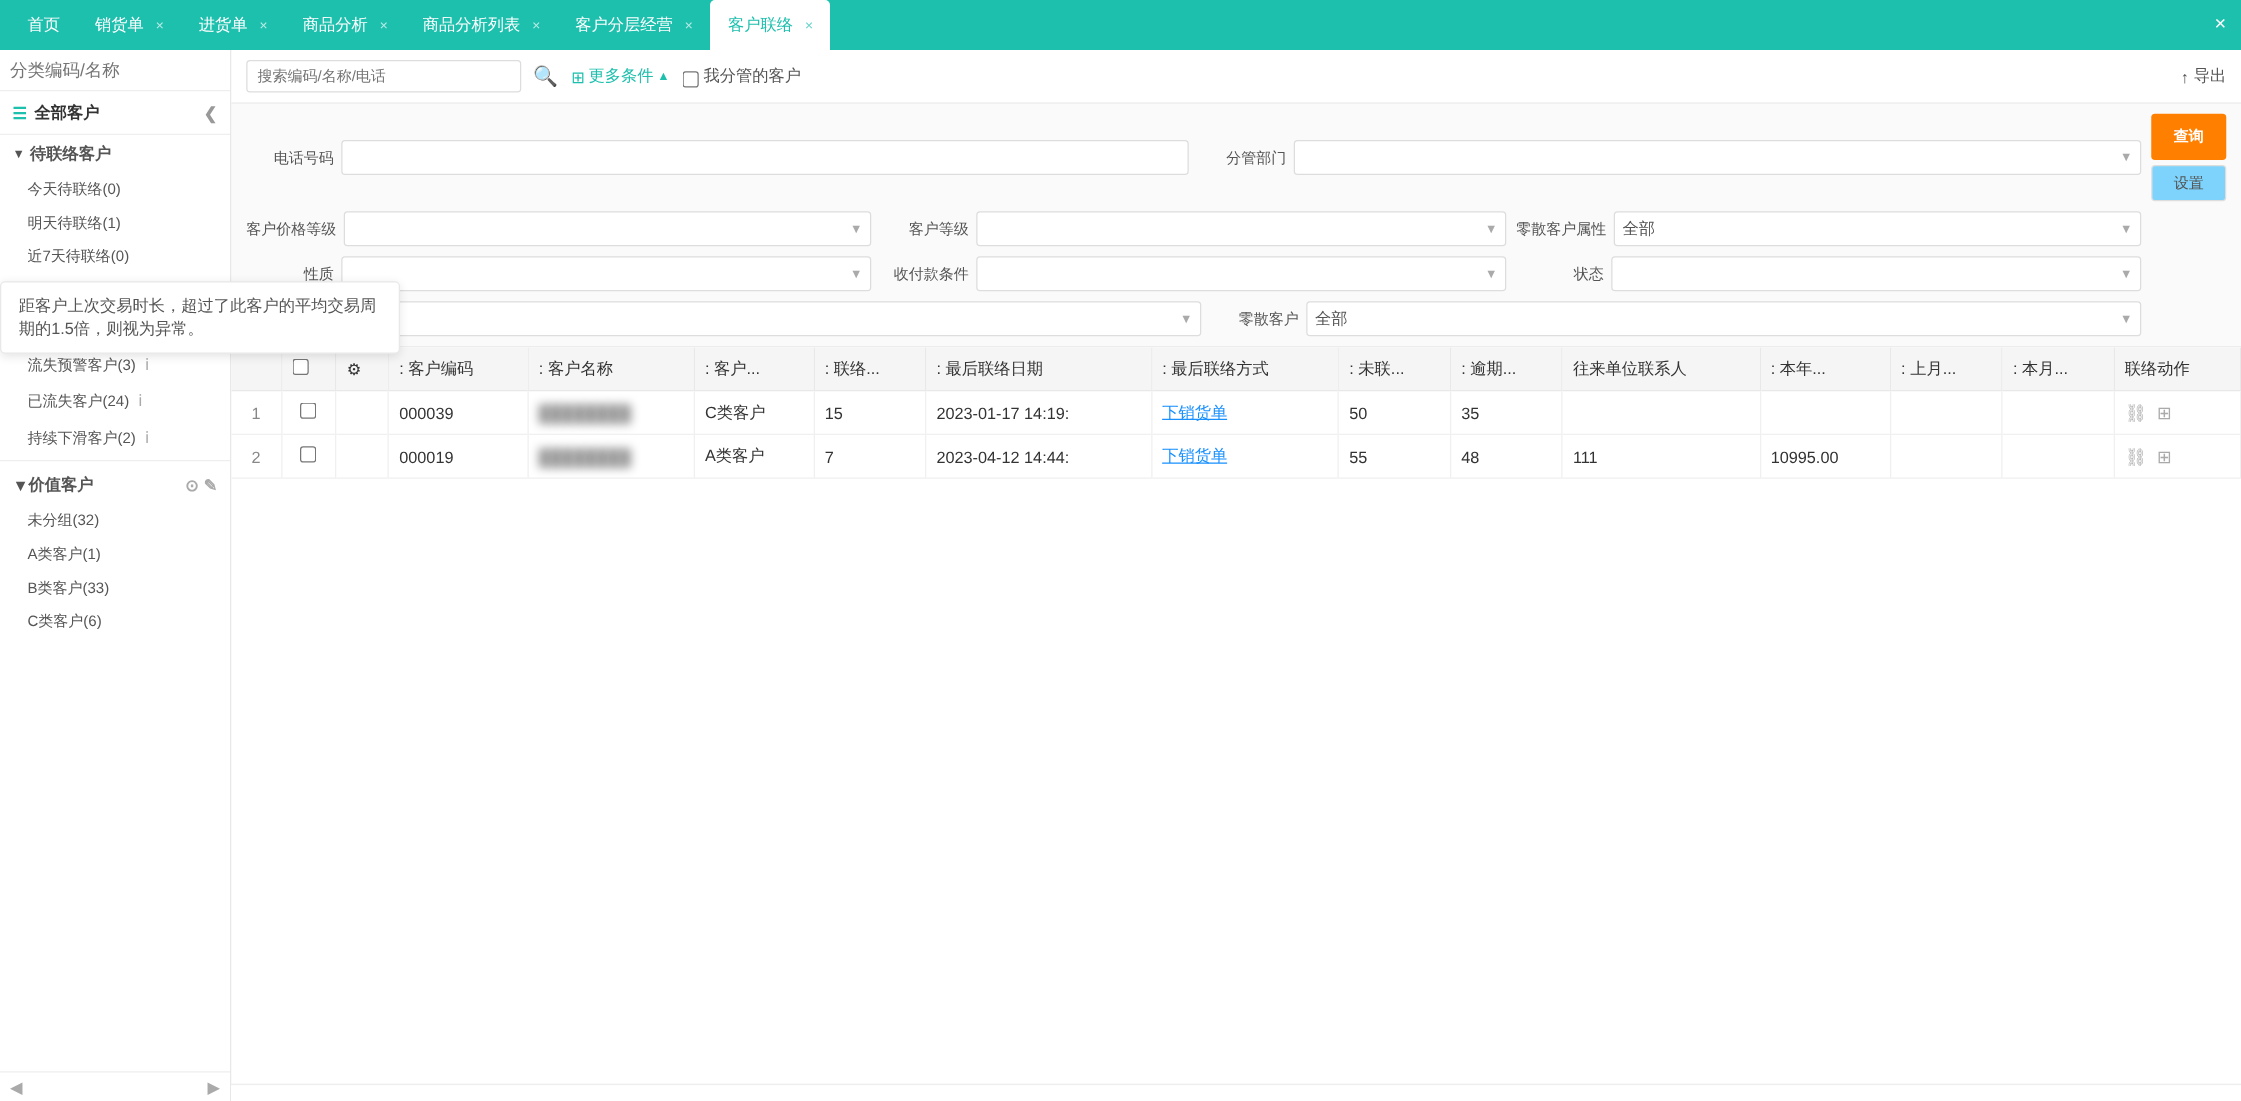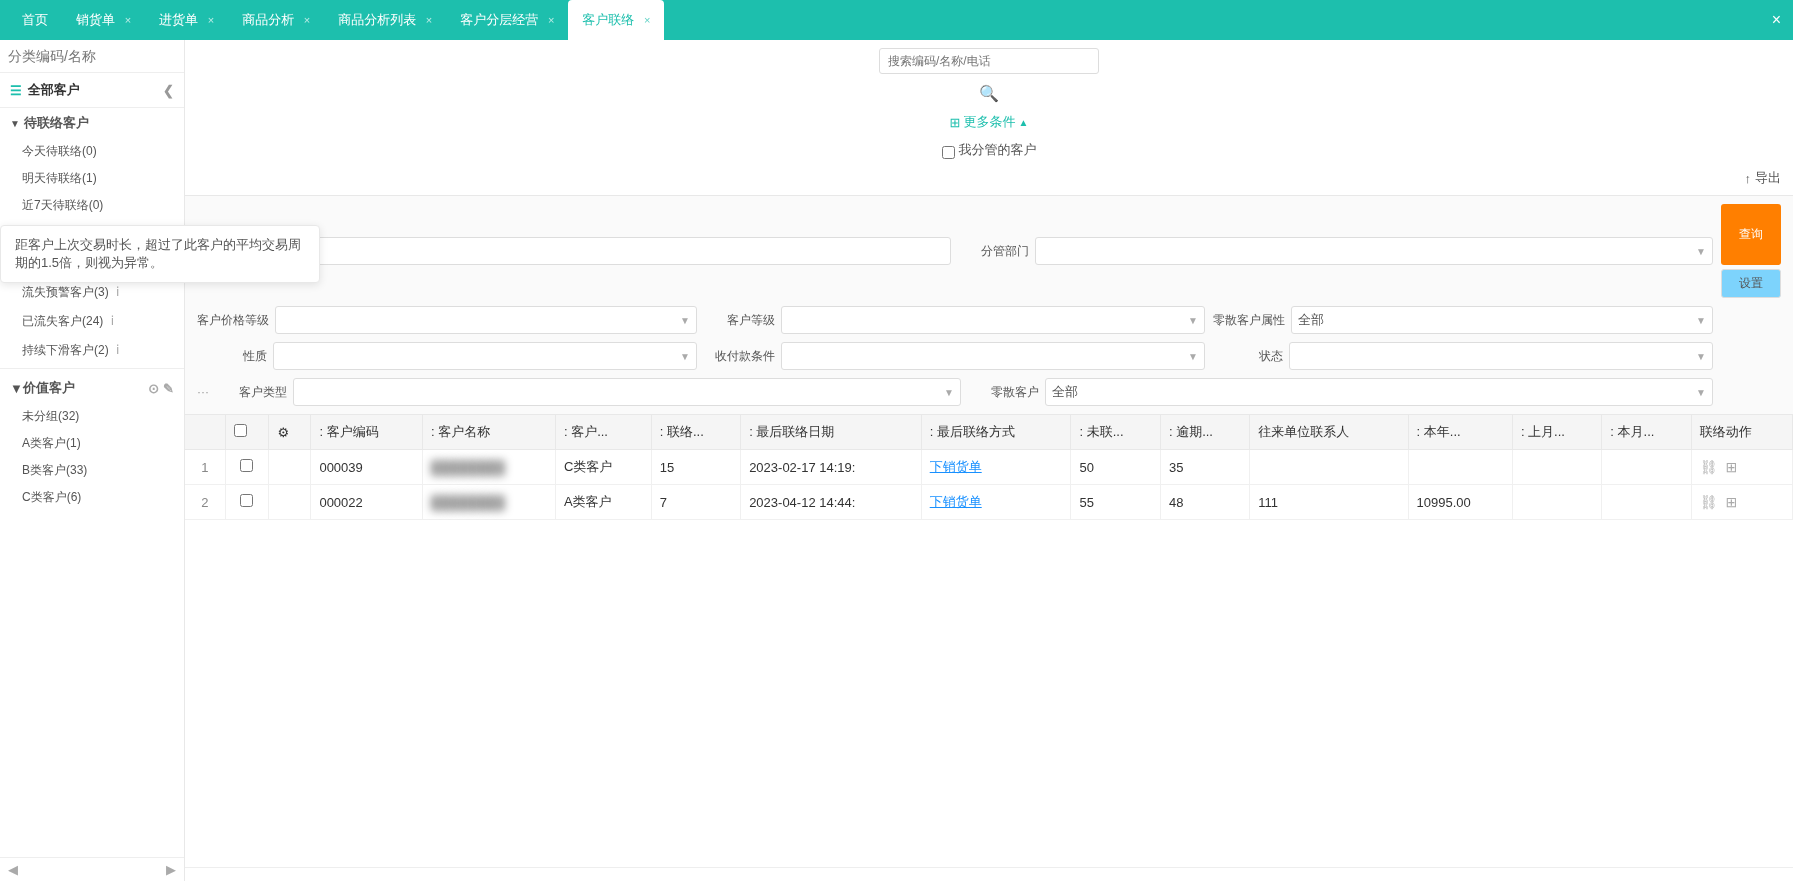--- a/index.html
+++ b/index.html
@@ -129,21 +129,20 @@
     }
 
     
     .filter-bar {
       background: white;
       border-bottom: 1px solid #e8e8e8;
       padding: 8px 12px;
       display: flex;
       align-items: center;
       gap: 10px;
-      flex-direction: column;
     }
     .filter-bar input[type="text"] {
       border: 1px solid #ddd;
       border-radius: 3px;
       padding: 5px 8px;
       width: 200px;
       font-size: 12px;
       outline: none;
     }
     .filter-bar .search-btn {
@@ -238,23 +237,24 @@
       display: flex;
       flex-direction: column;
       gap: 4px;
       min-width: 60px;
     }
     .btn-query {
       background: #ff7f00;
       color: white;
       border: none;
       border-radius: 3px;
-      padding: 22px 16px;
-      font-size: 12px;
-      cursor: pointer;
+      padding: 10px 16px;
+      font-size: 12px;
+      cursor: pointer;
+      font-weight: bold;
     }
     .btn-settings {
       background: #7dd3fc;
       color: #555;
       border: 1px solid #ddd;
       border-radius: 3px;
       padding: 5px 12px;
       font-size: 12px;
       cursor: pointer;
     }
@@ -592,40 +592,40 @@
         <tbody id="table-body">
 
         <tr>
       <td>1</td>
       <td style="text-align:center;"><input type="checkbox" style=""></td>
       <td></td>
       <td>000039</td>
       <td><span class="blurred">████████</span></td>
       <td>C类客户</td>
       <td>15</td>
-      <td>2023-02-17 14:19:</td>
+      <td>2023-01-17 14:19:</td>
       <td><span class="link-text">下销货单</span></td>
       <td>50</td>
       <td>35</td>
       <td></td>
       <td></td>
       <td></td>
       <td></td>
       <td>
         <div class="action-icons">
           <span class="action-icon">⛓</span>
           <span class="action-icon">⊞</span>
         </div>
       </td>
     </tr>
             <tr>
       <td>2</td>
       <td style="text-align:center;"><input type="checkbox" style=""></td>
       <td></td>
-      <td>000022</td>
+      <td>000019</td>
       <td><span class="blurred">████████</span></td>
       <td>A类客户</td>
       <td>7</td>
       <td>2023-04-12 14:44:</td>
       <td><span class="link-text">下销货单</span></td>
       <td>55</td>
       <td>48</td>
       <td>111</td>
       <td>10995.00</td>
       <td></td>

